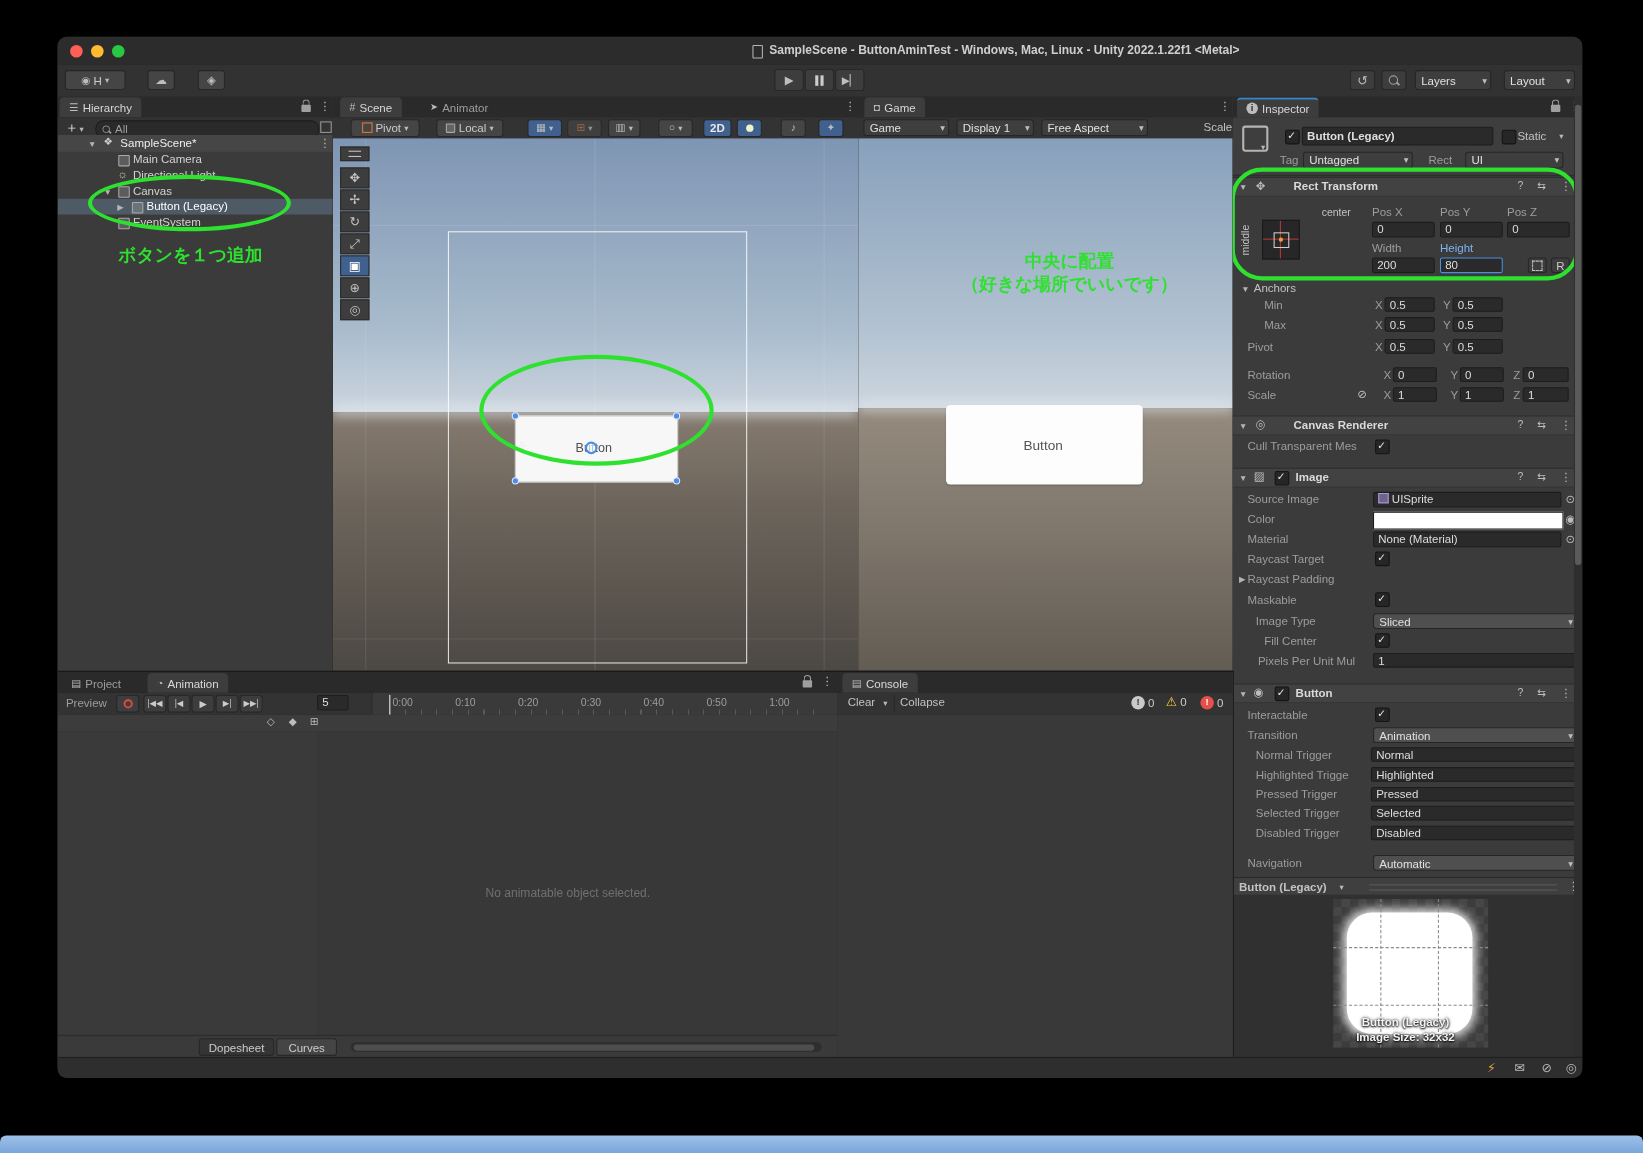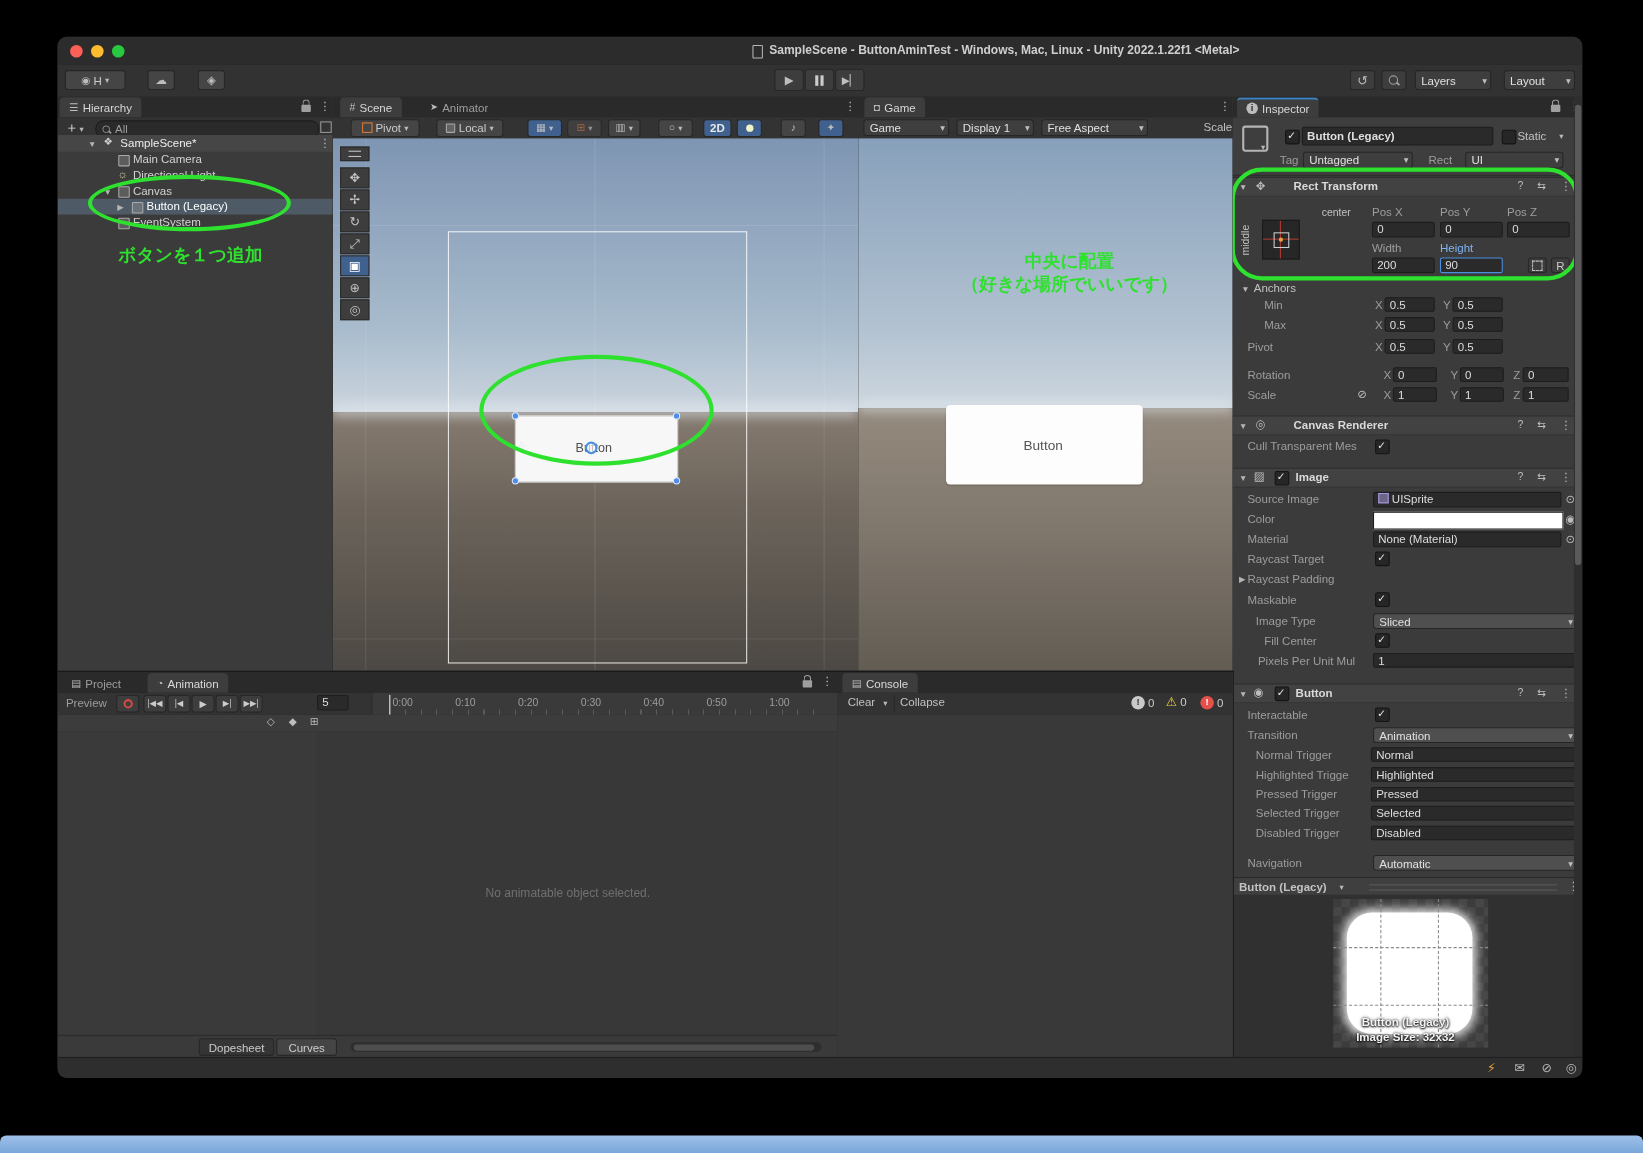--- a/index.html
+++ b/index.html
@@ -331,21 +331,21 @@
       </div>
       <span class="lbl dim" style="left:133px;top:104px;">Pos X</span>
       <span class="lbl dim" style="left:198px;top:104px;">Pos Y</span>
       <span class="lbl dim" style="left:262px;top:104px;">Pos Z</span>
       <div class="fld" style="left:133px;top:120px;width:60px;height:15px;"><span>0</span></div>
       <div class="fld" style="left:198px;top:120px;width:60px;height:15px;"><span>0</span></div>
       <div class="fld" style="left:262px;top:120px;width:60px;height:15px;"><span>0</span></div>
       <span class="lbl dim" style="left:133px;top:139px;">Width</span>
       <span class="lbl" style="left:198px;top:139px;color:#7fb2f2;">Height</span>
       <div class="fld" style="left:133px;top:154px;width:60px;height:15px;"><span>200</span></div>
-      <div class="fld" style="left:198px;top:154px;width:60px;height:15px;border:1px solid #4a90e2;"><span>90</span></div>
+      <div class="fld" style="left:198px;top:154px;width:60px;height:15px;border:1px solid #4a90e2;"><span>80</span></div>
       <div class="tbtn flat" style="left:282px;top:154px;width:18px;height:15px;">
         <span style="width:8px;height:8px;border:1px dashed #bdbdbd;display:inline-block;"></span>
       </div>
       <div class="tbtn flat" style="left:304px;top:154px;width:18px;height:15px;">
         <span>R</span>
       </div>
       <div class="green-box" style="left:-2px;top:68px;width:325px;height:100px;border-radius:30px;"></div>
 
       <span class="fo" style="left:8px;top:180px;">▼</span>
       <span class="lbl" style="left:20px;top:177px;">Anchors</span>

